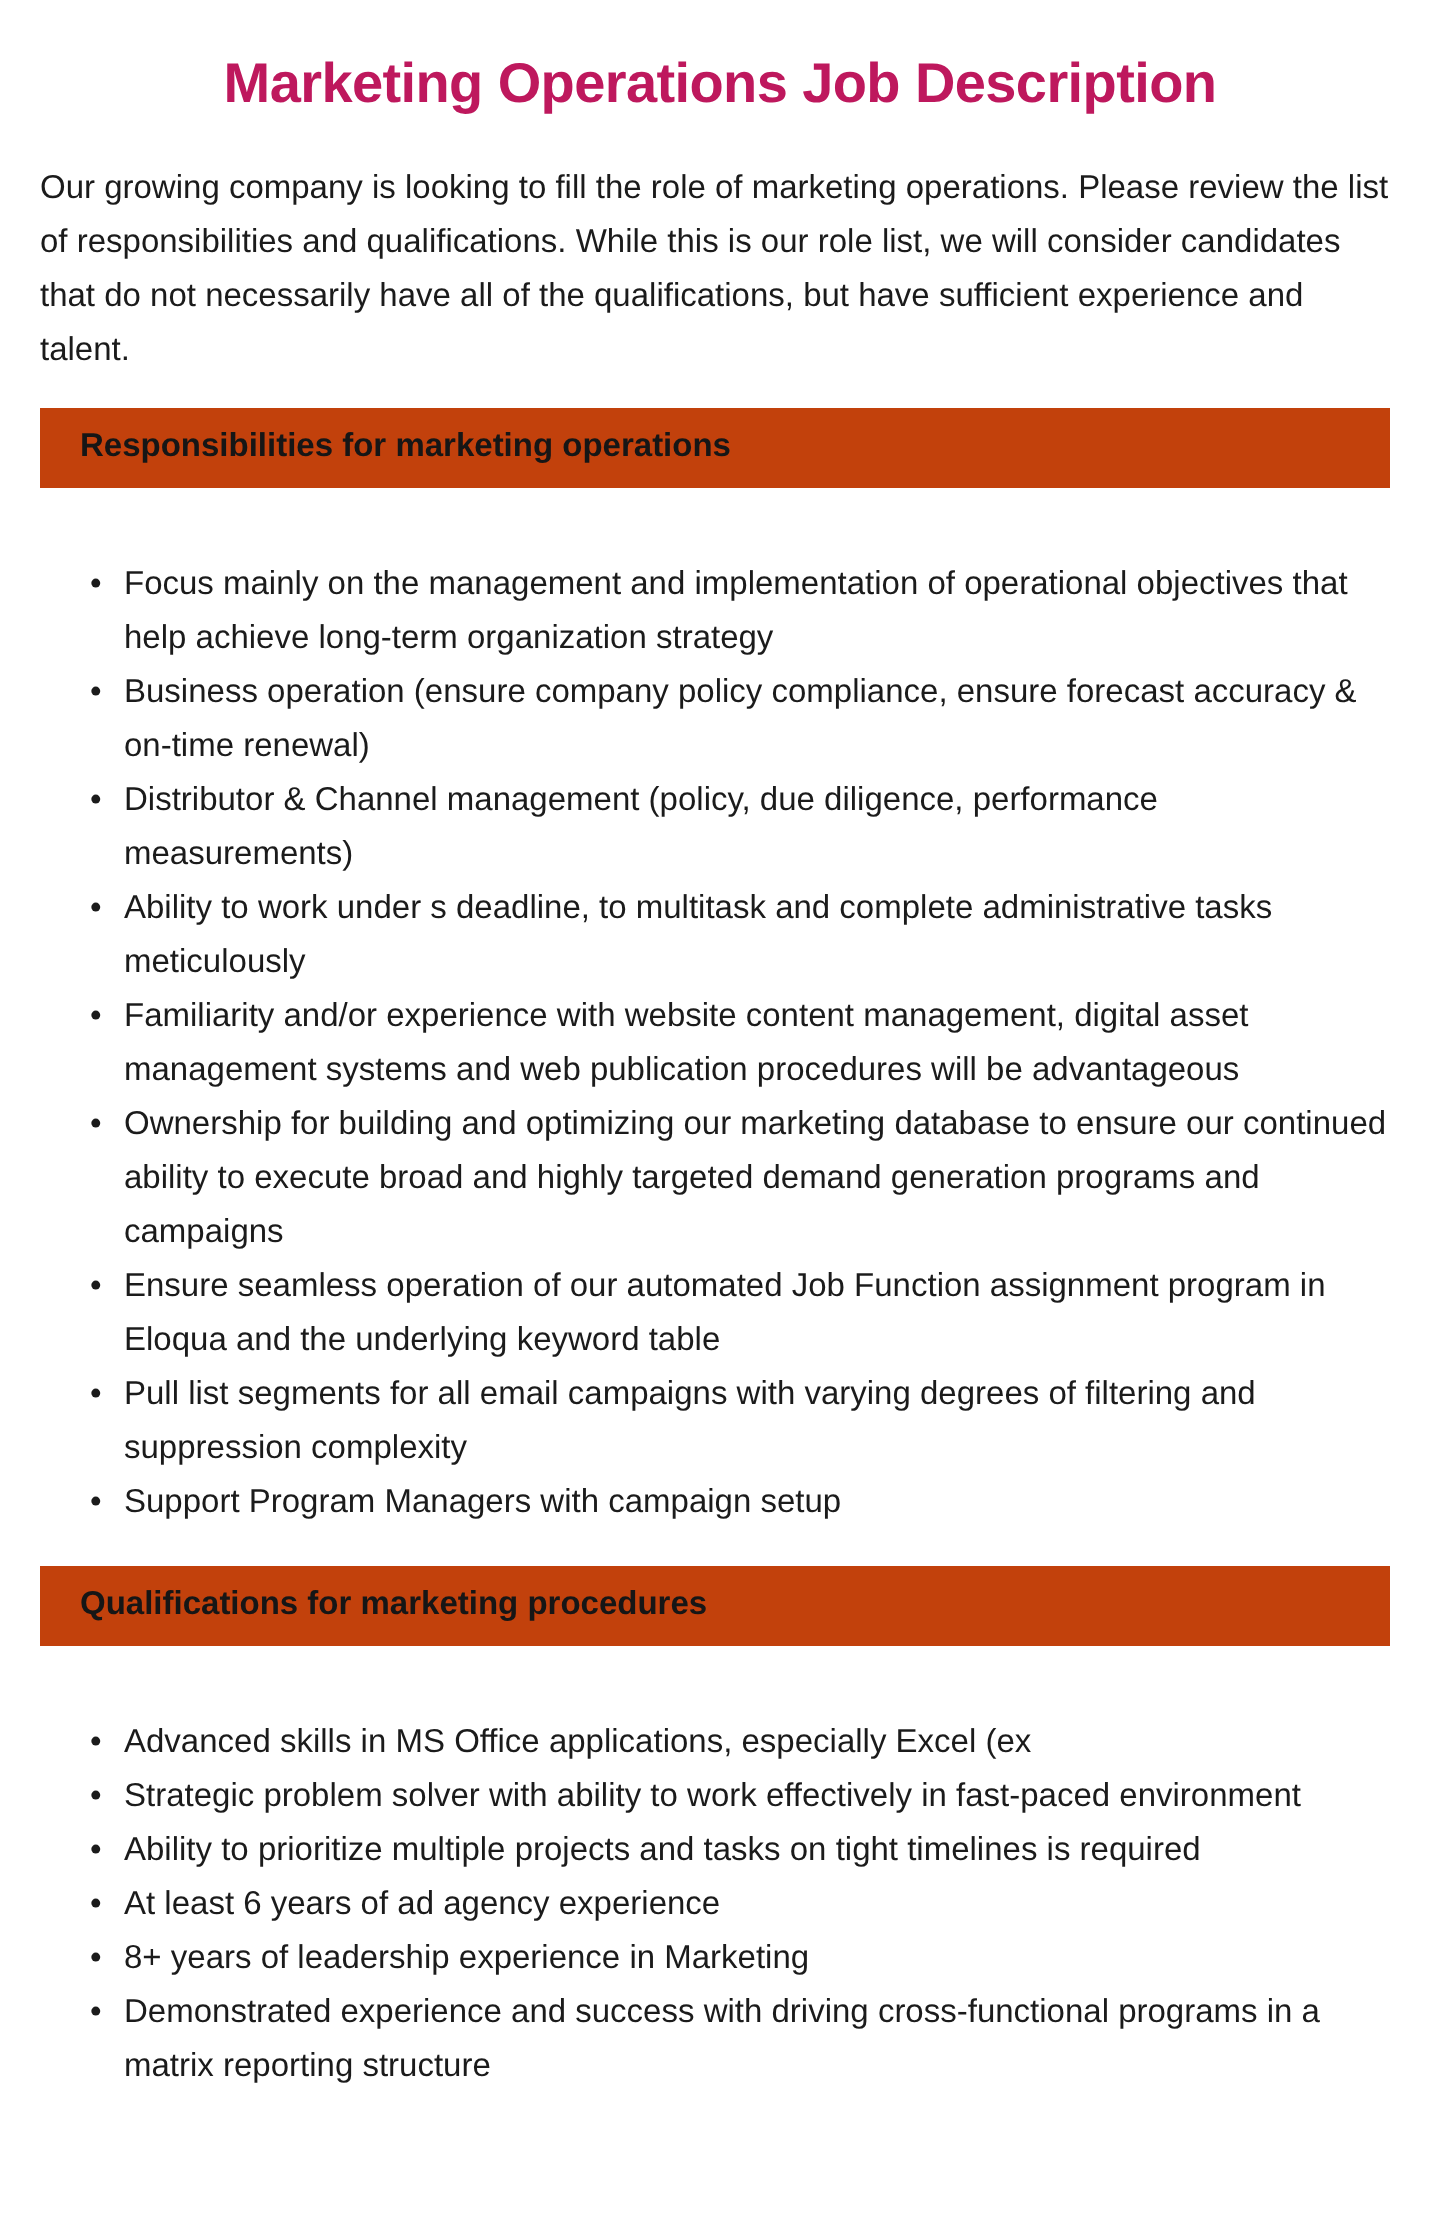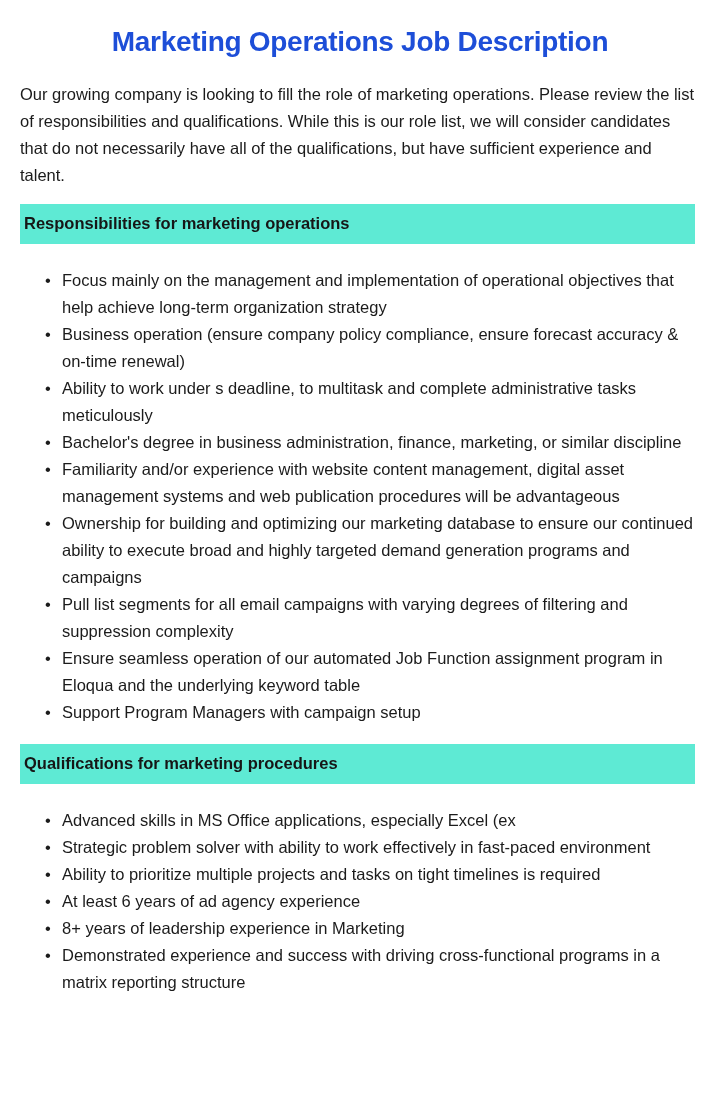--- a/index.html
+++ b/index.html
@@ -16,41 +16,41 @@
   }
   .doc {
     width: 720px;
   }
   .doc-title {
     text-align: center;
     font-weight: bold;
     font-size: 28px;
     letter-spacing: -0.3px;
     padding-top: 7px;
-    color: #1d4ed8;
+    color: #be185d;
   }
   .intro {
     margin: 23px 22px 0 20px;
     font-size: 16.5px;
     line-height: 27px;
   }
   .section-heading {
     margin: 15px 25px 0 20px;
-    background: #5eead4;
+    background: #c2410c;
     height: 40px;
     display: flex;
     align-items: center;
-    padding-left: 4px;
+    padding-left: 20px;
     font-weight: bold;
     font-size: 16.5px;
     color: #161616;
   }
   ul.bullets {
     list-style: none;
-    margin: 23px 26px 18px 0;
+    margin: 35px 26px 18px 0;
     padding: 0 0 0 62px;
     font-size: 16.5px;
     line-height: 27px;
   }
   ul.bullets li {
     position: relative;
   }
   ul.bullets li::before {
     content: "\2022";
     position: absolute;
@@ -66,26 +66,26 @@
 
   <h1 class="doc-title">Marketing Operations Job Description</h1>
 
   <p class="intro">Our growing company is looking to fill the role of marketing operations. Please review the list of responsibilities and qualifications. While this is our role list, we will consider candidates that do not necessarily have all of the qualifications, but have sufficient experience and talent.</p>
 
   <div>
     <div class="section-heading">Responsibilities for marketing operations</div>
     <ul class="bullets">
         <li>Focus mainly on the management and implementation of operational objectives that help achieve long-term organization strategy</li>
         <li>Business operation (ensure company policy compliance, ensure forecast accuracy &amp; on-time renewal)</li>
+        <li>Distributor &amp; Channel management (policy, due diligence, performance measurements)</li>
         <li>Ability to work under s deadline, to multitask and complete administrative tasks meticulously</li>
-        <li>Bachelor's degree in business administration, finance, marketing, or similar discipline</li>
         <li>Familiarity and/or experience with website content management, digital asset management systems and web publication procedures will be advantageous</li>
         <li>Ownership for building and optimizing our marketing database to ensure our continued ability to execute broad and highly targeted demand generation programs and campaigns</li>
+        <li>Ensure seamless operation of our automated Job Function assignment program in Eloqua and the underlying keyword table</li>
         <li>Pull list segments for all email campaigns with varying degrees of filtering and suppression complexity</li>
-        <li>Ensure seamless operation of our automated Job Function assignment program in Eloqua and the underlying keyword table</li>
         <li>Support Program Managers with campaign setup</li>
       </ul>
   </div>
 
   <div>
     <div class="section-heading">Qualifications for marketing procedures</div>
     <ul class="bullets">
         <li>Advanced skills in MS Office applications, especially Excel (ex</li>
         <li>Strategic problem solver with ability to work effectively in fast-paced environment</li>
         <li>Ability to prioritize multiple projects and tasks on tight timelines is required</li>

